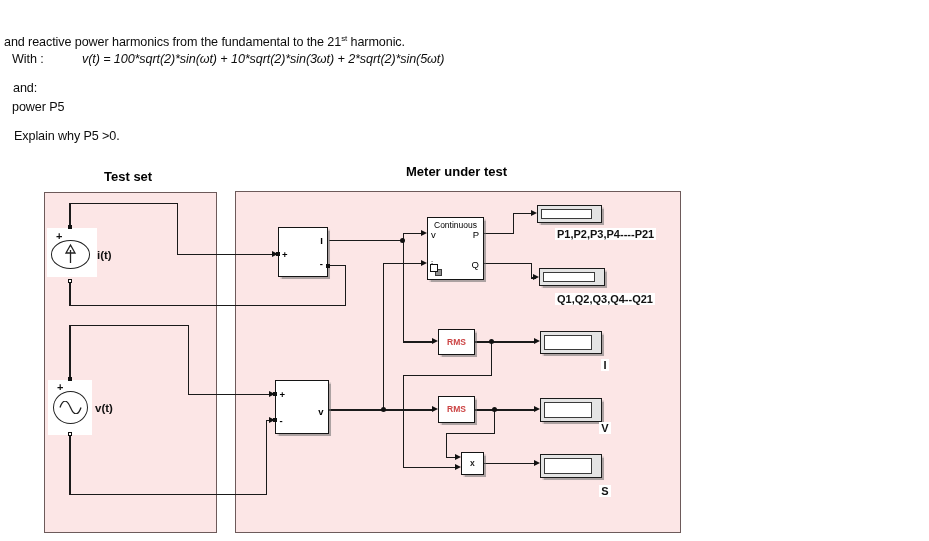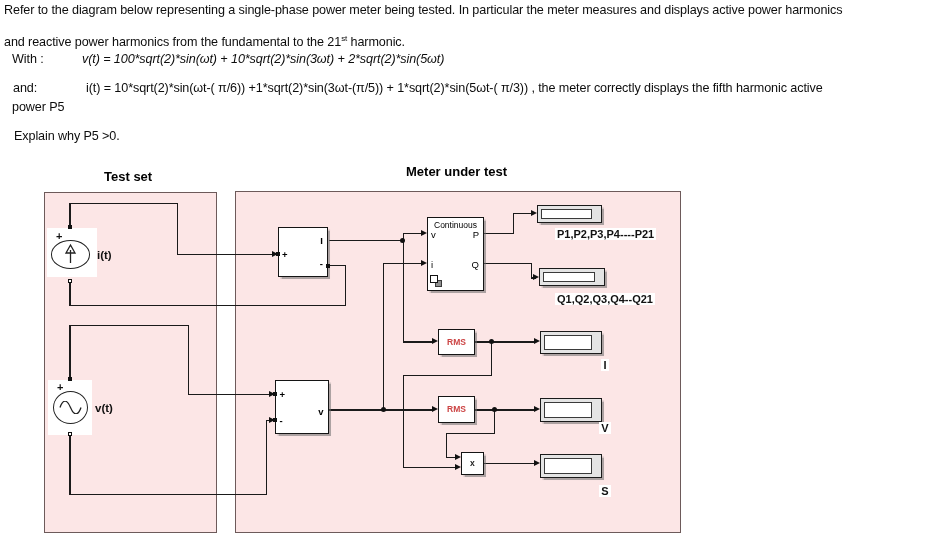--- a/index.html
+++ b/index.html
@@ -32,26 +32,24 @@
   .ellip{position:absolute;border:1.3px solid #222;border-radius:50%;background:#fff;z-index:3;box-sizing:border-box;}
   .cicon{position:absolute;left:2px;bottom:2px;width:13px;height:13px;}
   .cicon .back{position:absolute;left:4.5px;top:4.5px;width:7px;height:7px;background:#8f8f8f;border:1px solid #3a3a3a;box-sizing:border-box;}
   .cicon .front{position:absolute;left:0;top:0;width:8px;height:8px;background:#fff;border:1.6px solid #111;box-sizing:border-box;}
 </style>
 </head>
 <body>
 
 <div id="page">
 
-  <div class="qline" style="left:4px;top:3px;">Refer to the diagram below representing a single-phase power meter being tested. In particular the meter measures and displays active power harmonics</div>
   <div class="qline" style="left:4px;top:34px;"><span>and reactive power harmonics from the fundamental to the 21</span><sup>st</sup><span> harmonic.</span></div>
   <div class="qline" style="left:12px;top:52px;">With :</div>
   <div class="qline" style="left:82px;top:52px;font-style:italic;">v(t) = 100*sqrt(2)*sin(ωt) + 10*sqrt(2)*sin(3ωt) + 2*sqrt(2)*sin(5ωt)</div>
   <div class="qline" style="left:13px;top:81px;">and:</div>
-  <div class="qline" style="left:86px;top:81px;">i(t) = 10*sqrt(2)*sin(ωt-( π/6)) +1*sqrt(2)*sin(3ωt-(π/5)) + 1*sqrt(2)*sin(5ωt-( π/3)) , the meter correctly displays the fifth harmonic active</div>
   <div class="qline" style="left:12px;top:100px;">power  P5</div>
   <div class="qline" style="left:14px;top:129px;">Explain why P5 &gt;0.</div>
 
   <div class="ptitle" style="left:104px;top:169px;">Test set</div>
   <div class="ptitle" style="left:406px;top:164px;">Meter under test</div>
   <div class="panel" style="left:44px;top:192px;width:172.5px;height:341px;"></div>
   <div class="panel" style="left:235px;top:190.5px;width:446px;height:342.5px;"></div>
 
   <div class="canvas" style="left:47px;top:228px;width:50px;height:49px;"></div>
   <div class="ellip" style="left:50.5px;top:240px;width:39px;height:28.5px;"></div>
@@ -75,21 +73,21 @@
     <div class="portlab" style="right:4px;top:8px;">I</div>
     <div class="portlab" style="right:4px;top:31px;">-</div>
   </div>
 
   <div class="blk" style="left:274.5px;top:380px;width:54px;height:53.5px;">
     <div class="portlab" style="left:4px;top:9px;">+</div>
     <div class="portlab" style="left:4px;top:35px;">-</div>
     <div class="portlab" style="right:4px;top:26px;">v</div>
   </div>
 
-  <div class="blk" style="left:427px;top:217px;width:57px;height:74px;">
+  <div class="blk" style="left:427px;top:217px;width:57px;height:63px;">
     <div class="portlab small" style="left:50%;transform:translateX(-50%);top:3px;font-weight:400;">Continuous</div>
     <div class="portlab" style="left:3px;top:12px;font-weight:400;">v</div>
     <div class="portlab" style="left:3px;top:42px;font-weight:400;">i</div>
     <div class="portlab" style="right:4px;top:12px;font-weight:400;">P</div>
     <div class="portlab" style="right:4px;top:42px;font-weight:400;">Q</div>
     <div class="cicon">
         <div class="back"></div>
         <div class="front"></div>
       </div>
   </div>

